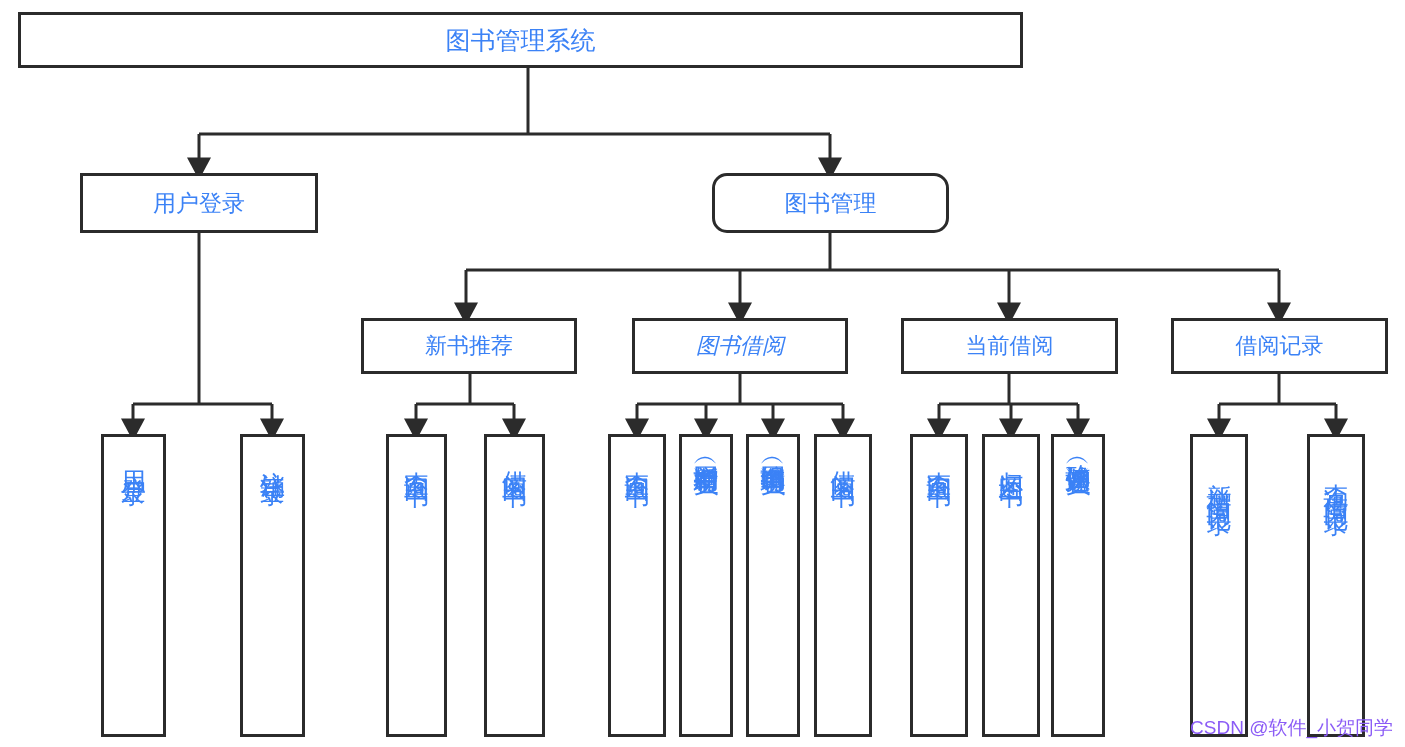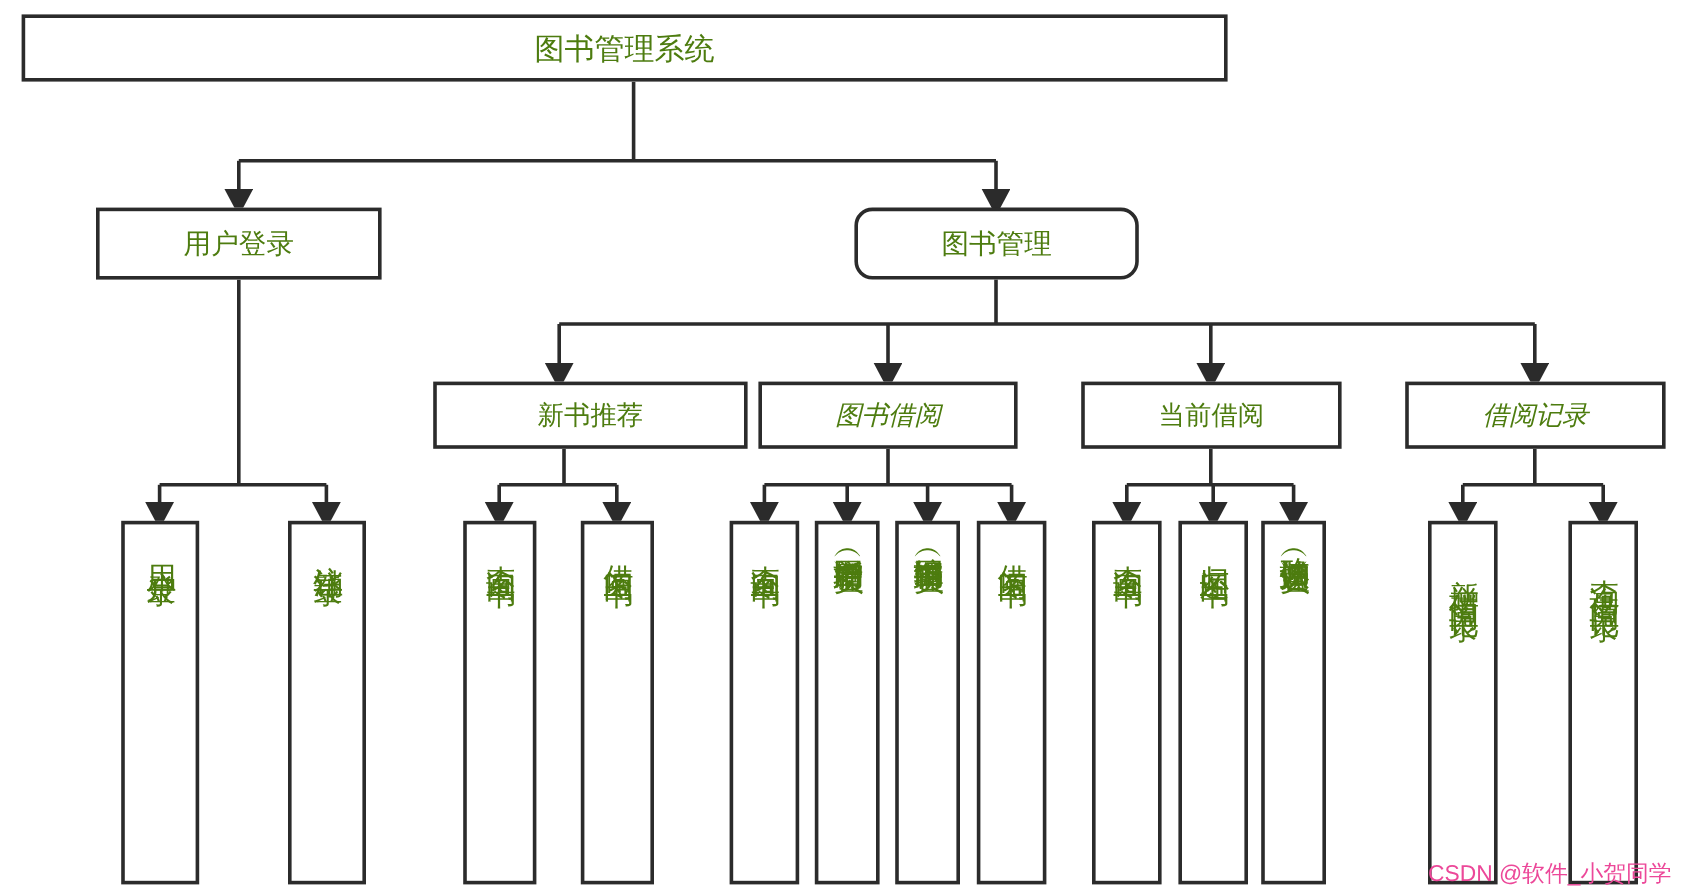--- a/index.html
+++ b/index.html
@@ -14,21 +14,21 @@
   svg.links{position:absolute;left:0;top:0;width:1405px;height:747px;pointer-events:none;}
 
   .node{
     position:absolute;
     box-sizing:border-box;
     background:#ffffff;
     border:3px solid #2b2b2b;
     display:flex;
     align-items:center;
     justify-content:center;
-    color:#4d7c0f;
+    color:#3b82f6;
     z-index:2;
   }
   .node.root{font-size:25px;}
   .node.lvl2{font-size:23px;}
   .node.lvl3{font-size:22px;}
 
   
   .node.leaf{
     font-size:25px;
     align-items:flex-start;
@@ -39,21 +39,21 @@
     writing-mode:vertical-rl;
     text-orientation:upright;
     letter-spacing:4px;
     line-height:1;
     white-space:nowrap;
   }
   .watermark{
     position:absolute;
     right:12px;bottom:6px;
     font-size:19px;
-    color:#ec4899;
+    color:#8b5cf6;
     z-index:5;
     white-space:nowrap;
   }
 </style>
 </head>
 <body>
 
 <div id="canvas">
 
   <svg class="links" viewBox="0 0 1405 747">
@@ -110,30 +110,30 @@
     <span>图书管理系统</span>
   </div>
 
   <div class="node lvl2" style="left:80px;top:173px;width:238px;height:60px;">
     <span>用户登录</span>
   </div>
   <div class="node lvl2" style="left:712px;top:173px;width:237px;height:60px;border-radius:15px;">
     <span>图书管理</span>
   </div>
 
-  <div class="node lvl3" style="left:361px;top:318px;width:262px;height:56px;">
+  <div class="node lvl3" style="left:361px;top:318px;width:216px;height:56px;">
     <span>新书推荐</span>
   </div>
   <div class="node lvl3" style="left:632px;top:318px;width:216px;height:56px;font-style:italic;">
     <span>图书借阅</span>
   </div>
   <div class="node lvl3" style="left:901px;top:318px;width:217px;height:56px;">
     <span>当前借阅</span>
   </div>
-  <div class="node lvl3" style="left:1171px;top:318px;width:217px;height:56px;font-style:italic;">
+  <div class="node lvl3" style="left:1171px;top:318px;width:217px;height:56px;">
     <span>借阅记录</span>
   </div>
 
   <div class="node leaf" style="left:101px;top:434px;width:65px;height:303px;">
     <span class="vtext">用户登录</span>
   </div>
   <div class="node leaf" style="left:240px;top:434px;width:65px;height:303px;">
     <span class="vtext">注销登录</span>
   </div>
 

